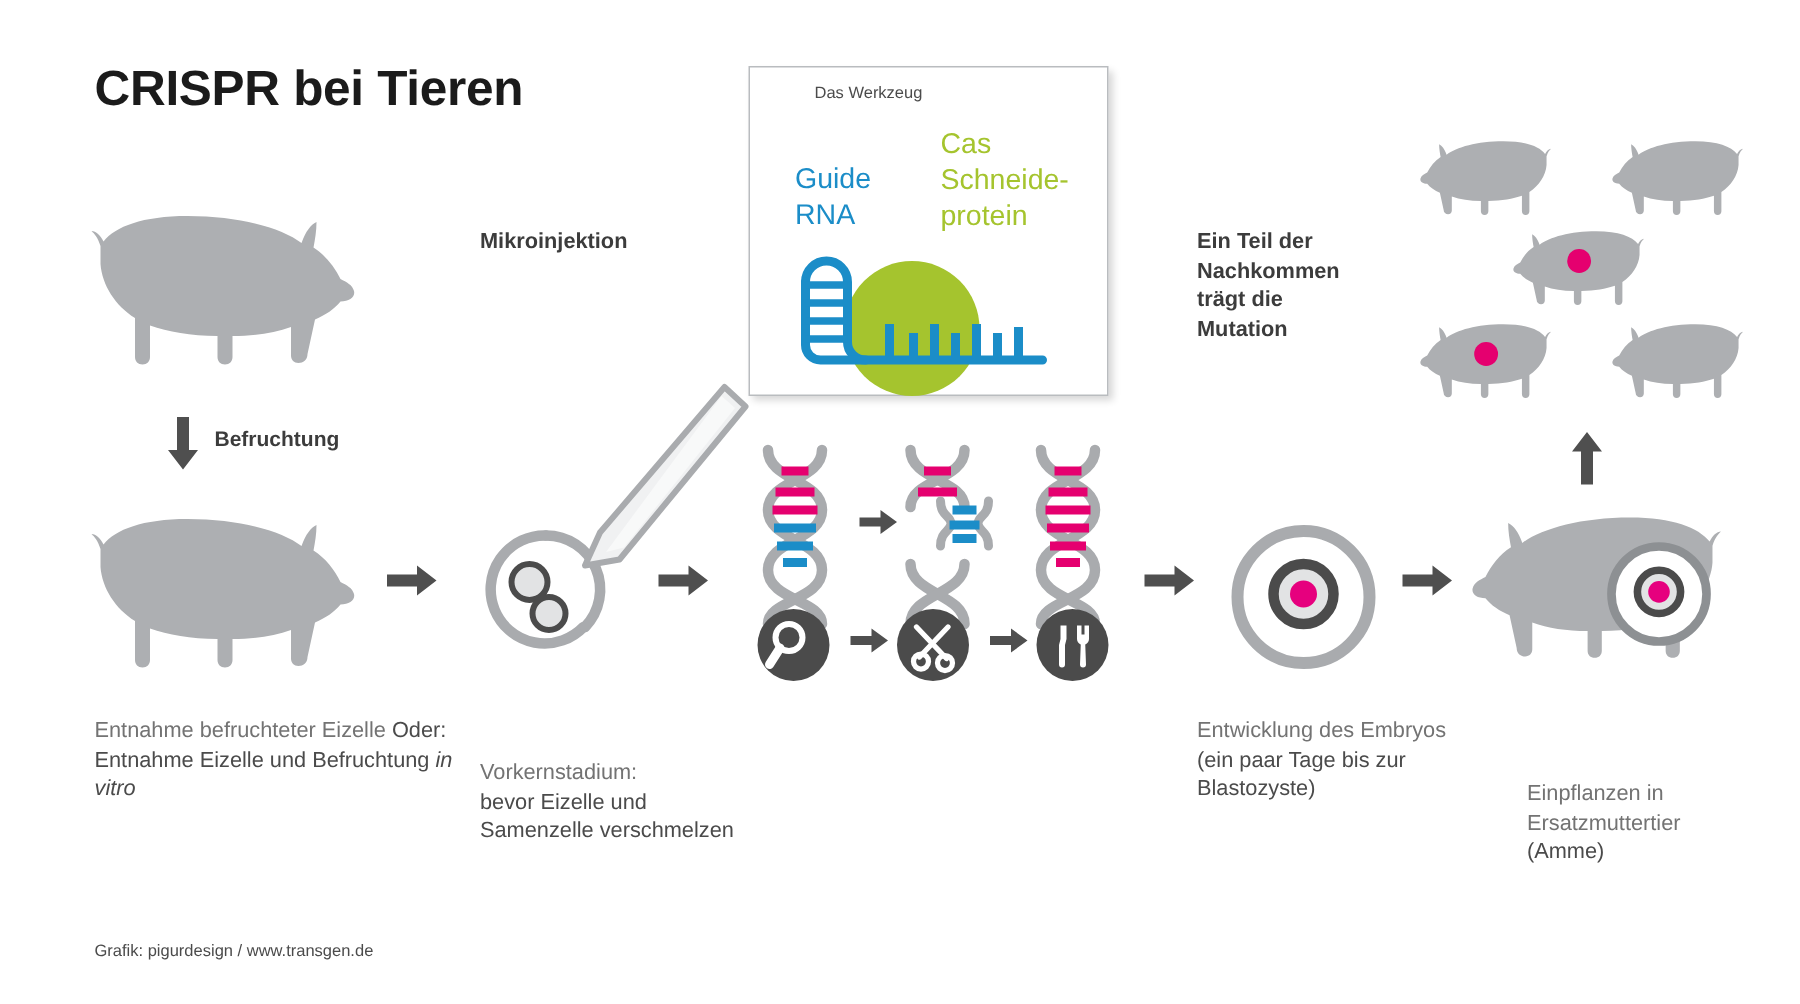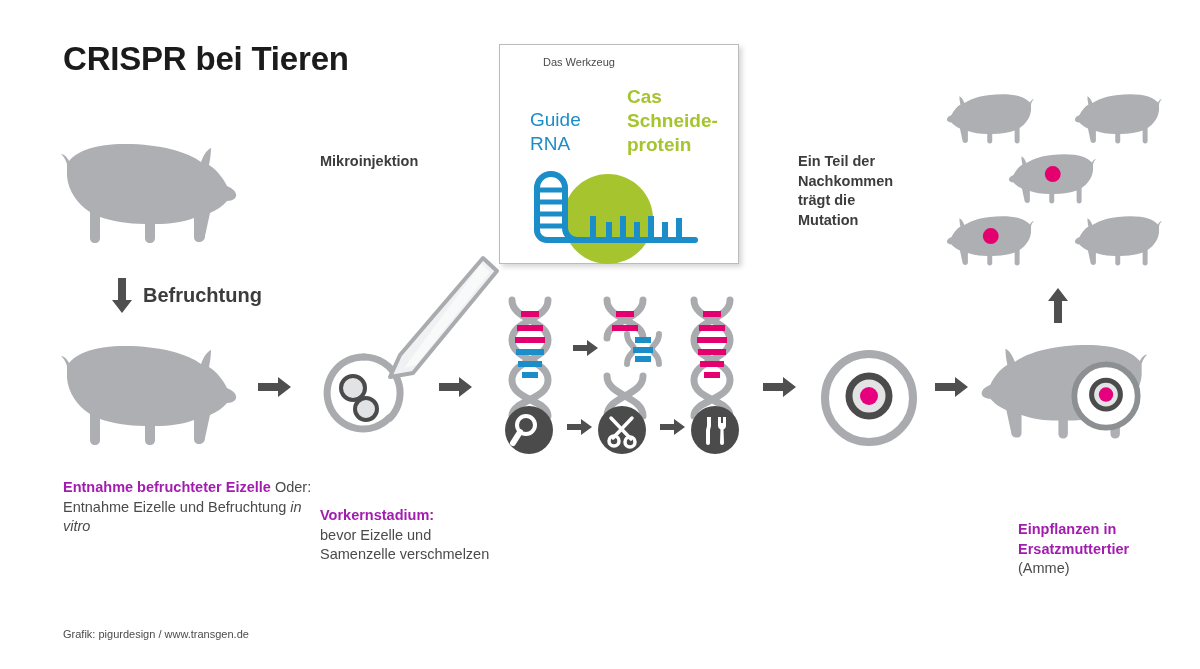--- a/index.html
+++ b/index.html
@@ -16,55 +16,55 @@
 
   
   #page-title{
     left:48px;top:40px;
     font-size:33px;font-weight:bold;color:#1b1b1b;
     letter-spacing:-0.2px;
   }
 
   
   .txt{font-size:14.5px;line-height:19.5px;color:#4b4b4b;}
-  .txt b{font-weight:bold;color:#a21caf;}
+  .txt b{font-weight:normal;color:#737373;}
   .txt i{font-style:italic;}
   .txt-bold{font-size:14.5px;line-height:19.5px;font-weight:bold;color:#3c3c3c;}
 
   
   #tool-box{
     left:484px;top:44px;width:240px;height:220px;
     background:#ffffff;
     border:1px solid #b9bcbf;
     box-shadow:3px 3px 5px rgba(0,0,0,0.16);
     box-sizing:border-box;
   }
   #tool-box-title{left:500px;top:56px;font-size:11px;color:#4b4b4b;margin-left:28px;}
   #guide-rna-label{
     left:515px;top:108px;width:90px;
     font-size:19px;line-height:24px;color:#1b8dc8;font-weight:normal;
   }
   #cas-label{
     left:612px;top:85px;width:110px;
-    font-size:19px;line-height:24px;color:#a5c42e;font-weight:bold;
+    font-size:19px;line-height:24px;color:#a5c42e;font-weight:normal;
   }
 
   
   #credit{left:48px;top:628px;font-size:11px;color:#4b4b4b;}
 
   
   #cap-1{left:48px;top:478px;width:250px;}
   #cap-2{left:305px;top:478px;width:190px;margin-top:28px;}
   #cap-3{left:505px;top:478px;width:230px;}
   #cap-4{left:783px;top:478px;width:200px;}
   #cap-5{left:1003px;top:478px;width:195px;margin-top:42px;}
 
   #note-inject{left:305px;top:152px;width:170px;}
   #note-offspring{left:783px;top:152px;width:140px;}
-  #label-befruchtung{left:128px;top:284px;font-size:20px;font-weight:bold;color:#3c3c3c;}
+  #label-befruchtung{left:128px;top:284px;font-size:14px;font-weight:bold;color:#3c3c3c;}
 
   svg{display:block;overflow:visible;}
 </style>
 </head>
 <body>
 
 <div class="stage">
 
   <div class="abs" id="page-title">CRISPR bei Tieren</div>
 
@@ -377,20 +377,24 @@
   <div class="abs txt" id="cap-1">
     <b>Entnahme befruchteter Eizelle</b><span> Oder: Entnahme Eizelle und Befruchtung </span><i>in vitro</i>
   </div>
 
   <div class="abs txt" id="cap-2">
     <b>Vorkernstadium:</b><br>
     <span>bevor Eizelle und Samenzelle verschmelzen</span>
   </div>
 
 
+  <div class="abs txt" id="cap-4">
+    <b>Entwicklung des Embryos</b><br>
+    <span>(ein paar Tage bis zur Blastozyste)</span>
+  </div>
 
   <div class="abs txt" id="cap-5">
     <b>Einpflanzen in Ersatzmuttertier</b><br>
     <span>(Amme)</span>
   </div>
 
   <div class="abs" id="credit">Grafik: pigurdesign / www.transgen.de</div>
 
 </div>
 

